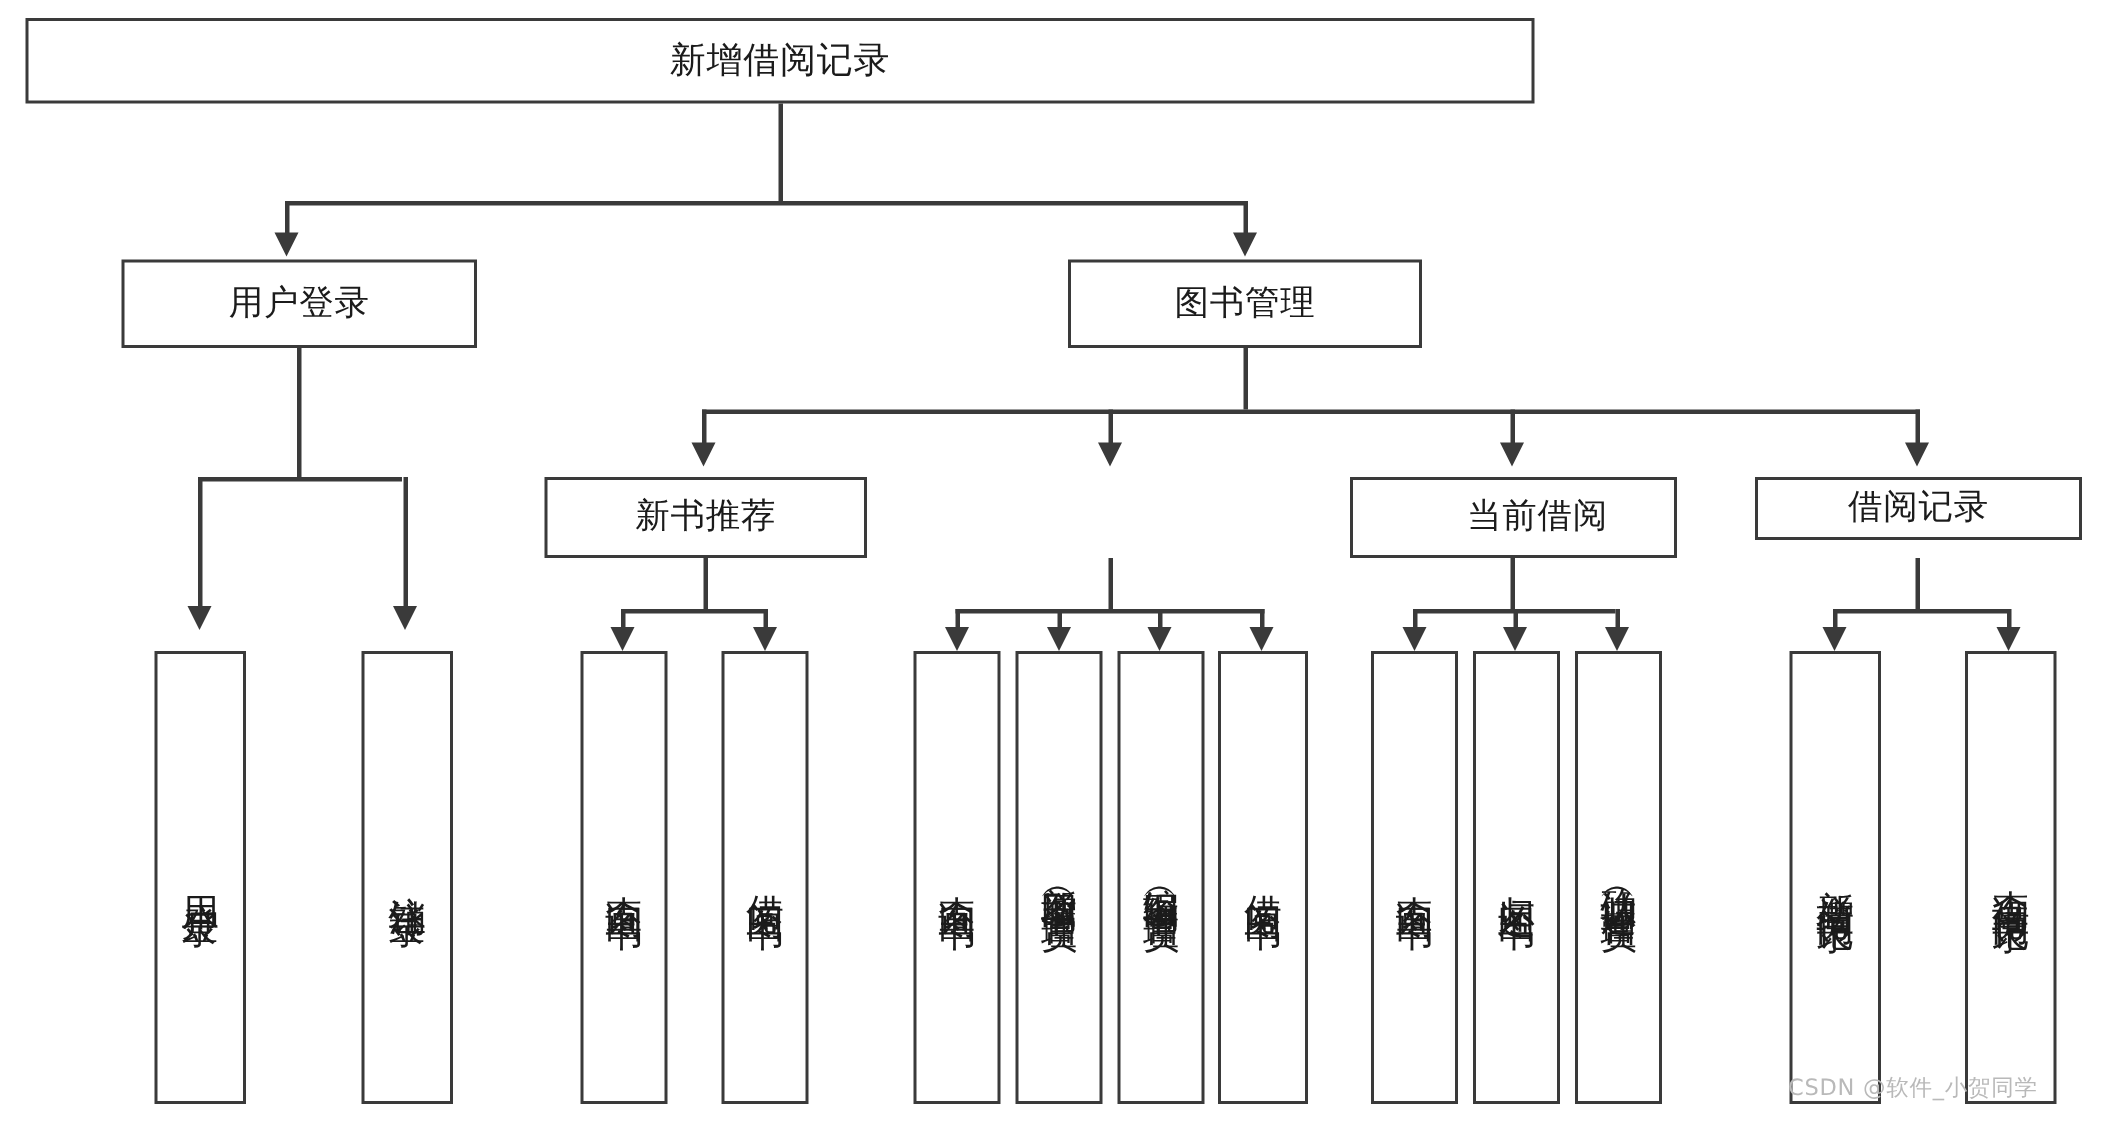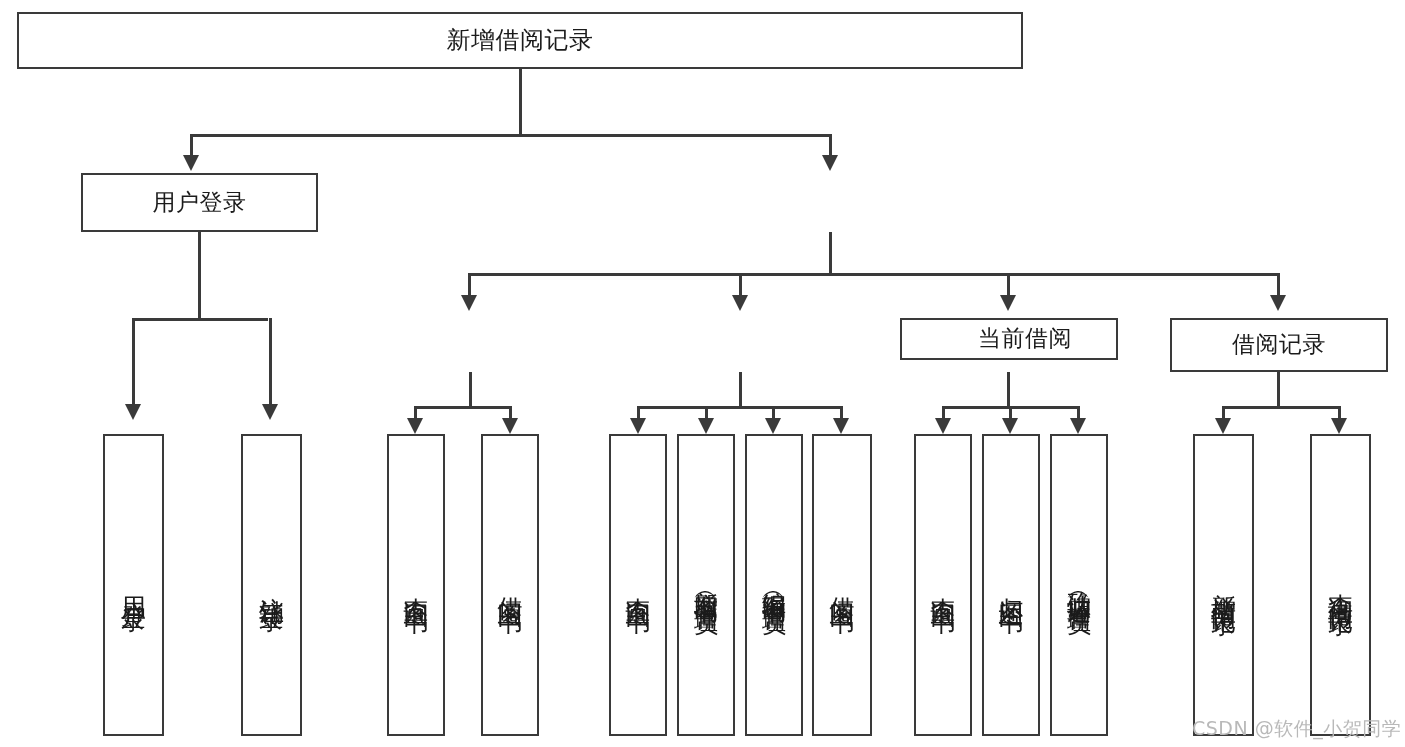--- a/index.html
+++ b/index.html
@@ -57,21 +57,21 @@
     position:absolute;
     width:0;height:0;
     border-left:8px solid transparent;
     border-right:8px solid transparent;
     border-top:16px solid #3a3a3a;
   }
 
   
   #watermark{
     position:absolute;
-    font-size:19px;
+    font-size:15px;
     color:#b9b9b9;
     white-space:nowrap;
     letter-spacing:0.5px;
     pointer-events:none;
   }
 </style>
 </head>
 <body>
 
 <div id="canvas">
@@ -87,20 +87,23 @@
   <div class="ln v" style="left:190px;top:134px;width:3px;height:24px;"></div>
   <div class="arrow" style="left:183px;top:155px;"></div>
 
   <div class="ln v" style="left:829px;top:134px;width:3px;height:24px;"></div>
   <div class="arrow" style="left:822px;top:155px;"></div>
 
   <div class="node h-node" id="node-user-login" style="left:81px;top:173px;width:237px;height:59px;">
     <span class="lbl">用户登录</span>
   </div>
 
+  <div class="node h-node" id="node-book-management" style="left:712px;top:173px;width:236px;height:59px;">
+    <span class="lbl">图书管理</span>
+  </div>
 
   <div class="ln v" style="left:198px;top:232px;width:3px;height:86px;"></div>
   <div class="ln h" style="left:132px;top:318px;width:136px;height:3px;"></div>
   <div class="ln v" style="left:132px;top:318px;width:3px;height:88px;"></div>
   <div class="arrow" style="left:125px;top:404px;"></div>
   <div class="ln v" style="left:269px;top:318px;width:3px;height:88px;"></div>
   <div class="arrow" style="left:262px;top:404px;"></div>
 
   <div class="ln v" style="left:829px;top:232px;width:3px;height:41px;"></div>
   <div class="ln h" style="left:468px;top:273px;width:812px;height:3px;"></div>
@@ -110,27 +113,30 @@
 
   <div class="ln v" style="left:739px;top:273px;width:3px;height:25px;"></div>
   <div class="arrow" style="left:732px;top:295px;"></div>
 
   <div class="ln v" style="left:1007px;top:273px;width:3px;height:25px;"></div>
   <div class="arrow" style="left:1000px;top:295px;"></div>
 
   <div class="ln v" style="left:1277px;top:273px;width:3px;height:25px;"></div>
   <div class="arrow" style="left:1270px;top:295px;"></div>
 
-
-
-  <div class="node h-node" style="left:900px;top:318px;width:218px;height:42px;padding-left:32px;">
+  <div class="node h-node" style="left:363px;top:318px;width:215px;height:54px;">
+    <span class="lbl">新书推荐</span>
+  </div>
+
+
+  <div class="node h-node" style="left:900px;top:318px;width:218px;height:54px;padding-left:32px;">
     <span class="lbl">当前借阅</span>
   </div>
 
-  <div class="node h-node" style="left:1170px;top:318px;width:218px;height:54px;">
+  <div class="node h-node" style="left:1170px;top:318px;width:218px;height:42px;">
     <span class="lbl">借阅记录</span>
   </div>
 
   <div class="ln v" style="left:469px;top:372px;width:3px;height:34px;"></div>
   <div class="ln h" style="left:414px;top:406px;width:98px;height:3px;"></div>
   <div class="ln v" style="left:414px;top:406px;width:3px;height:14px;"></div>
   <div class="arrow" style="left:407px;top:418px;"></div>
   <div class="ln v" style="left:509px;top:406px;width:3px;height:14px;"></div>
   <div class="arrow" style="left:502px;top:418px;"></div>
 

